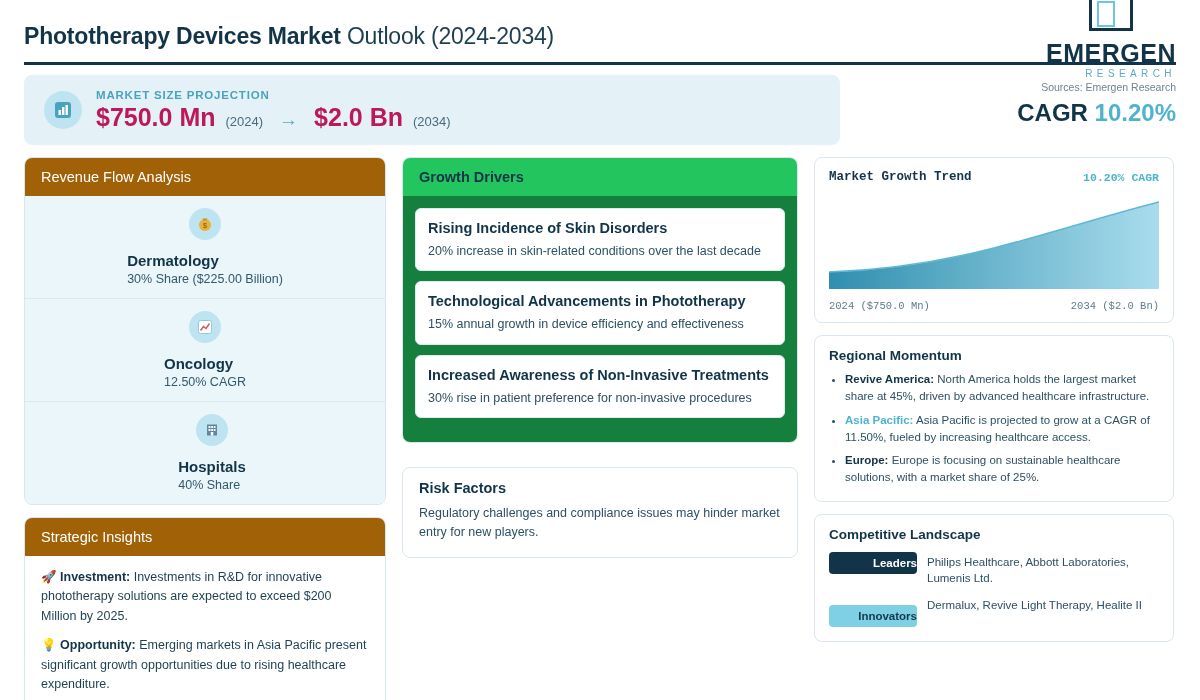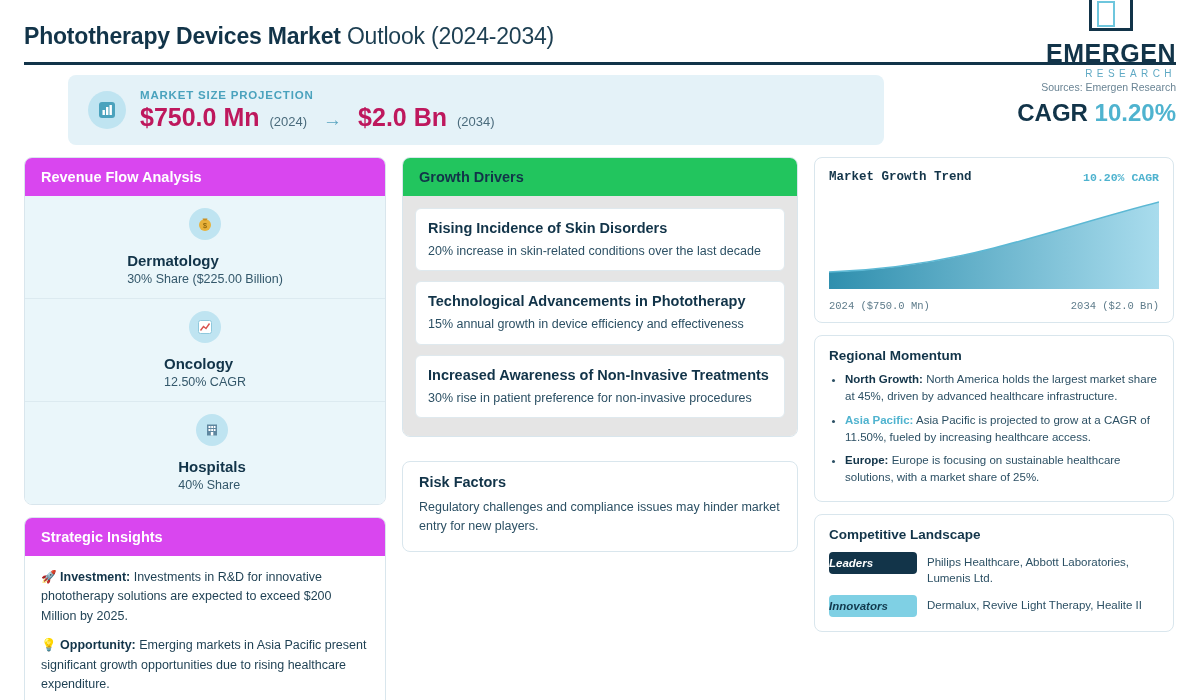--- a/index.html
+++ b/index.html
@@ -77,21 +77,20 @@
   }
   .hero-left {
     background: #e4f2f8;
     border-radius: 8px;
     height: 70px;
     width: 816px;
     display: flex;
     align-items: center;
     padding: 0 20px;
     gap: 14px;
-    margin-left: 44px;
   }
   .hero-icon {
     width: 38px; height: 38px;
     border-radius: 50%;
     background: #bfe4f1;
     display: flex; align-items: center; justify-content: center;
     font-size: 18px;
   }
   .hero-label {
     font-size: 11.5px;
@@ -148,24 +147,24 @@
   .col-mid { width: 396px; }
   .col-right { width: 360px; }
 
   .panel {
     background: #ffffff;
     border: 1px solid #d9e6ed;
     border-radius: 8px;
     overflow: hidden;
   }
   .panel-head-dark {
-    background: #d946ef;
+    background: #a16207;
     color: #ffffff;
     font-size: 14.5px;
-    font-weight: bold;
+    font-weight: normal;
     padding: 11px 16px;
   }
   .panel-head-light {
     background: #22c55e;
     color: #123449;
     font-size: 14.5px;
     font-weight: bold;
     padding: 11px 16px;
   }
   .panel-body-tint { background: #eaf6fa; }
@@ -205,29 +204,29 @@
   .insight-p {
     font-size: 12.5px;
     line-height: 1.55;
     color: #1d3f52;
     margin: 0 0 10px 0;
   }
   .insight-p:last-child { margin-bottom: 0; }
   .insight-p b { color: #123449; }
 
   
-  .drivers-body { padding: 12px; background: #e5e5e5; }
+  .drivers-body { padding: 12px; background: #15803d; }
   .driver {
     background: #ffffff;
     border: 1px solid #dfe9ee;
     border-radius: 6px;
     padding: 10px 12px;
     margin-bottom: 10px;
   }
-  .driver:last-child { margin-bottom: 6px; }
+  .driver:last-child { margin-bottom: 12px; }
   .driver-title {
     font-size: 14.5px;
     font-weight: bold;
     color: #123449;
     line-height: 1.25;
   }
   .driver-desc {
     font-size: 12.5px;
     color: #2c5064;
     margin-top: 5px;
@@ -306,29 +305,28 @@
   .comp-row {
     display: flex;
     align-items: flex-start;
     gap: 10px;
     margin-bottom: 9px;
   }
   .comp-row:last-child { margin-bottom: 0; }
   .tag {
     flex: none;
     width: 88px;
-    text-align: left;
+    text-align: right;
     border-radius: 4px;
     font-size: 11.5px;
     font-weight: bold;
     padding: 5px 0;
-    font-style: italic;
   }
   .tag-dark { background: #123449; color: #ffffff; }
-  .tag-light { background: #7fd0e4; color: #11394d; }
+  .tag-light { background: #7fd0e4; color: #11394d; margin-top: 10px; }
   .comp-names {
     font-size: 11.5px;
     color: #2c5064;
     line-height: 1.4;
     padding-top: 2px;
   }
 </style>
 </head>
 <body>
 
@@ -498,21 +496,21 @@
         <div class="trend-foot">
           <span>2024 ($750.0 Mn)</span>
           <span>2034 ($2.0 Bn)</span>
         </div>
       </div>
 
       <div class="panel region-panel">
         <div class="region-title">Regional Momentum</div>
         <ul class="region-list">
           <li>
-            <b>North Growth:</b><span> North America holds the largest market share at 45%, driven by advanced healthcare infrastructure.</span>
+            <b>Revive America:</b><span> North America holds the largest market share at 45%, driven by advanced healthcare infrastructure.</span>
           </li>
           <li>
             <b class="accent">Asia Pacific:</b><span> Asia Pacific is projected to grow at a CAGR of 11.50%, fueled by increasing healthcare access.</span>
           </li>
           <li>
             <b>Europe:</b><span> Europe is focusing on sustainable healthcare solutions, with a market share of 25%.</span>
           </li>
         </ul>
       </div>
 

